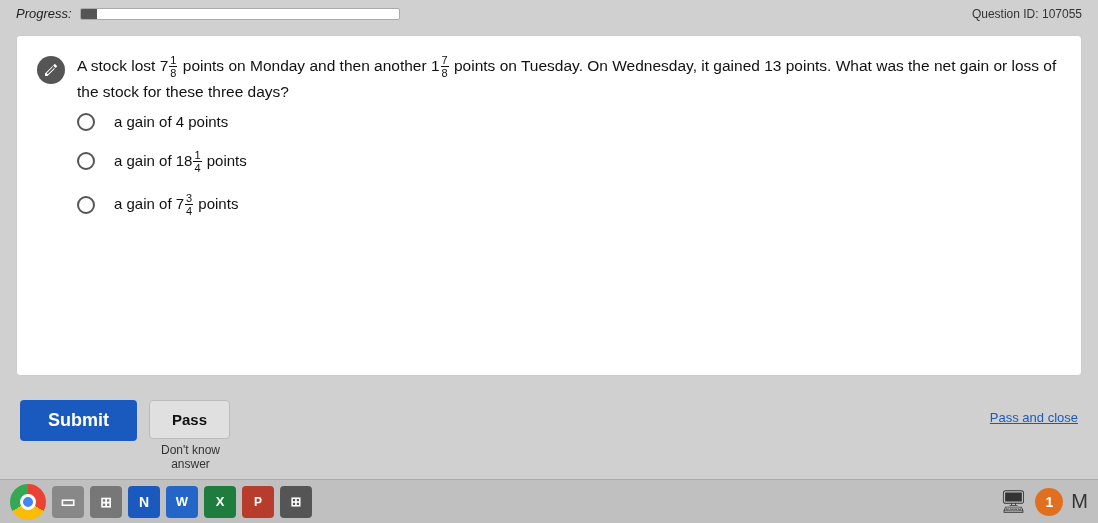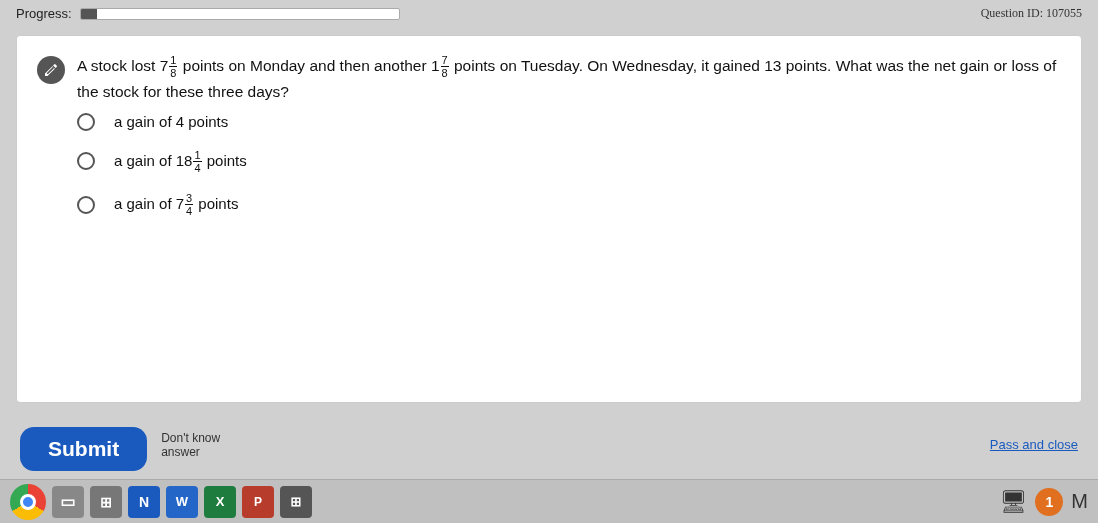--- a/index.html
+++ b/index.html
@@ -31,41 +31,41 @@
 
     .progress-section {
       display: flex;
       align-items: center;
       gap: 8px;
     }
 
     .progress-label {
       font-size: 13px;
       color: #222;
+      font-style: italic;
     }
 
     .progress-bar-container {
       width: 320px;
       height: 12px;
       background: #fff;
       border: 1px solid #aaa;
       border-radius: 2px;
       overflow: hidden;
     }
 
     .progress-bar-fill {
       height: 100%;
       background: #555;
       width: 5%;
     }
 
     .question-id {
       font-size: 12px;
       color: #333;
-      font-family: Liberation Serif, serif;
     }
 
     .info-bar {
       background: #d0d0d0;
       padding: 4px 16px;
       font-size: 12px;
       color: #333;
       font-style: italic;
       border-bottom: 1px solid #bbb;
     }
@@ -172,40 +172,41 @@
       display: flex;
       align-items: flex-start;
       gap: 12px;
     }
 
     .submit-btn {
       background: #1a5abf;
       color: #fff;
       border: none;
       padding: 10px 28px;
-      font-size: 21px;
+      font-size: 18px;
       font-weight: bold;
-      border-radius: 14px;
+      border-radius: 4px;
       cursor: pointer;
     }
 
     .pass-btn {
       background: #e0e0e0;
       color: #111;
       border: 1px solid #bbb;
       padding: 10px 22px;
       font-size: 15px;
       font-weight: bold;
       border-radius: 4px;
       cursor: pointer;
     }
 
     .dont-know {
       font-size: 12px;
       color: #333;
+      text-align: center;
       margin-top: 4px;
       margin-left: 2px;
     }
 
     .pass-group {
       display: flex;
       flex-direction: column;
       align-items: center;
     }
 
@@ -343,20 +344,21 @@
               <span class="den">4</span>
             </span> points</span>
       </div>
     </div>
   </div>
 
   <div class="bottom-bar">
     <div class="bottom-left">
       <button class="submit-btn">Submit</button>
       <div class="pass-group">
+        <button class="pass-btn">Pass</button>
         <div class="dont-know">Don't know<br>answer</div>
       </div>
     </div>
     <a class="save-close-link">Pass and close</a>
   </div>
 
   <div class="taskbar">
     <div class="taskbar-icons">
 
       <div class="taskbar-icon chrome" style="width:36px;height:36px;border-radius:50%;background:conic-gradient(#ea4335 0deg 120deg,#fbbc05 120deg 240deg,#34a853 240deg 360deg);position:relative;display:flex;align-items:center;justify-content:center;">

